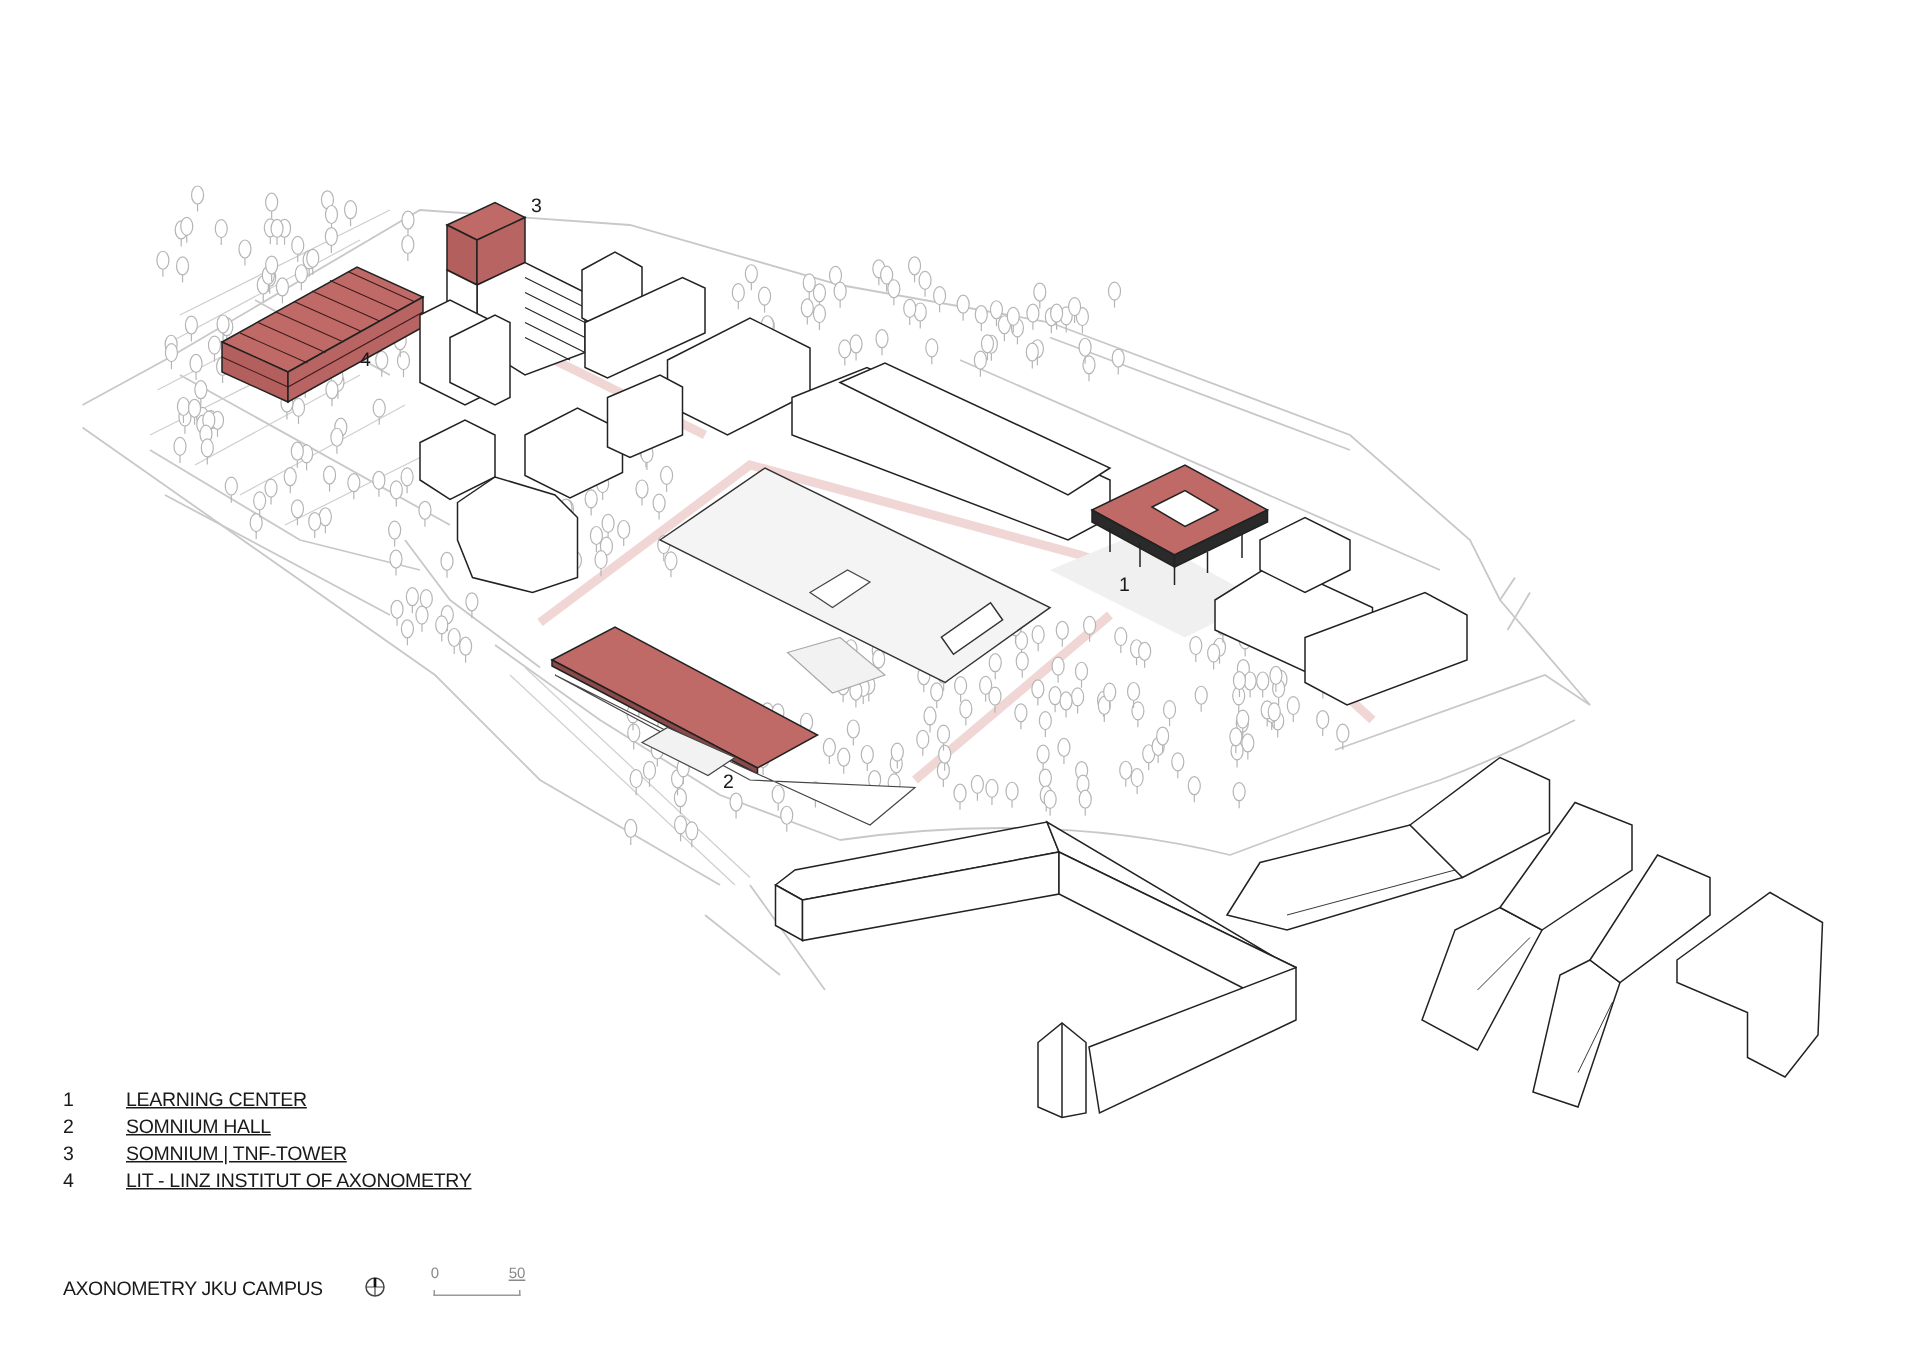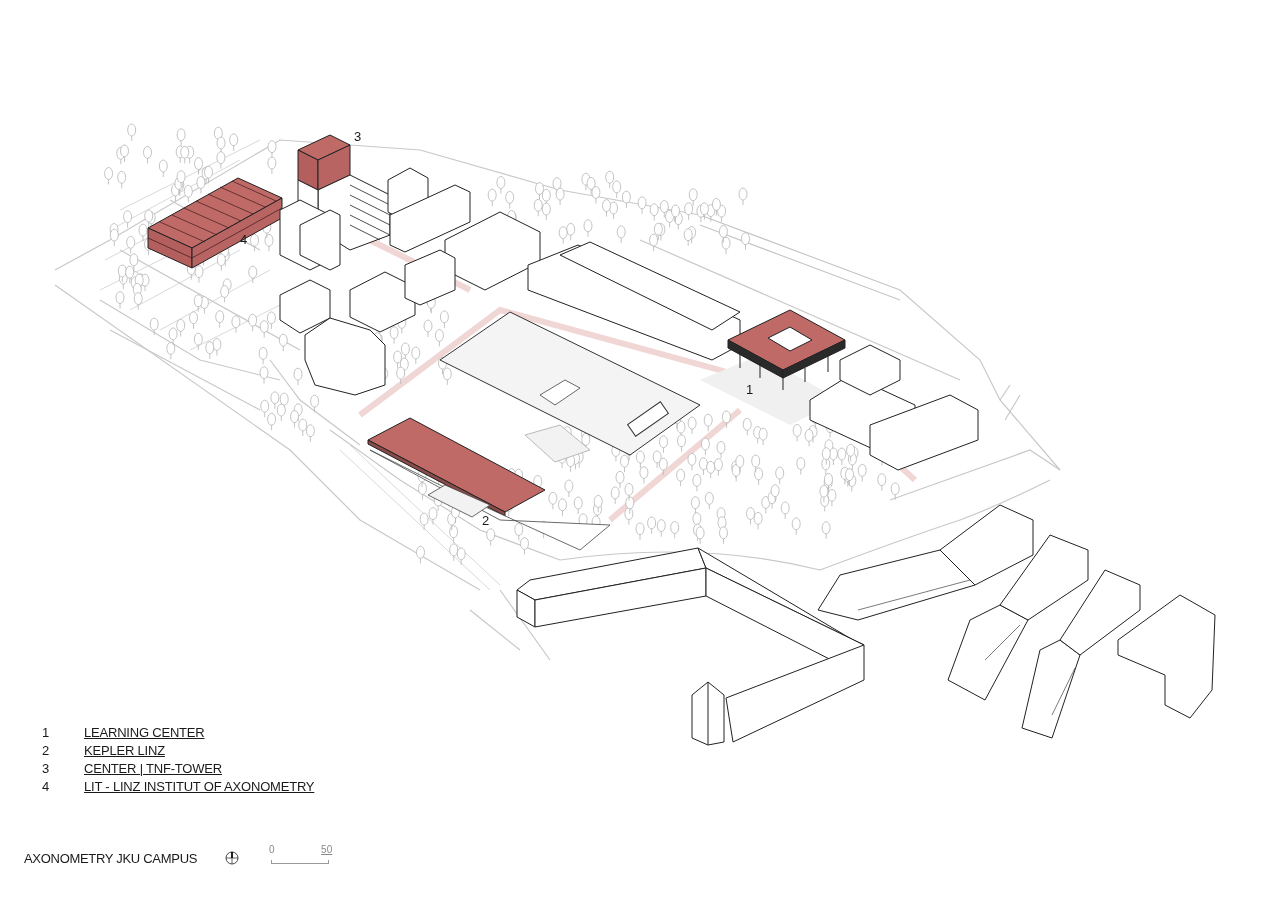--- a/index.html
+++ b/index.html
@@ -2,21 +2,21 @@
 <html><head>
 <meta charset="utf-8">
 <style>
   html, body { margin: 0; padding: 0; background: #ffffff; }
   body { width: 1280px; height: 905px; position: relative; overflow: hidden; font-family: "Liberation Sans", sans-serif; color: #1a1a1a; }
   #drawing { position: absolute; left: 0; top: 0; width: 1280px; height: 905px; }
   .legend { position: absolute; left: 42px; top: 724px; font-size: 13px; line-height: 18px; }
   .legend-row { display: flex; }
   .legend-num { width: 42px; }
   .legend-label { letter-spacing: -0.2px; text-decoration: underline; }
-  .footer { position: absolute; left: 24px; top: 848px; display: flex; align-items: center; font-size: 13px; }
+  .footer { position: absolute; left: 42px; top: 848px; display: flex; align-items: center; font-size: 13px; }
   .footer-title { letter-spacing: -0.3px; }
   .north { margin-left: 28px; width: 14px; height: 14px; }
   .scalebar { position: relative; margin-left: 30px; width: 70px; height: 20px; font-size: 10px; color: #888; }
   .scalebar .s0 { position: absolute; left: 0; top: -4px; }
   .scalebar .s50 { position: absolute; left: 52px; top: -4px; text-decoration: underline; }
   .scalebar .line { position: absolute; left: 2px; top: 12px; width: 56px; height: 3px; border: 1px solid #999; border-top: none; }
   .marker { position: absolute; font-size: 13px; color: #1a1a1a; }
 </style>
 </head>
 <body>
@@ -467,25 +467,25 @@
 <div class="marker" style="left:354px; top:129px;">3</div>
 <div class="marker" style="left:240px; top:232px;">4</div>
 
 <div class="legend">
   <div class="legend-row">
     <span class="legend-num">1</span>
     <span class="legend-label">LEARNING CENTER</span>
   </div>
   <div class="legend-row">
     <span class="legend-num">2</span>
-    <span class="legend-label">KEPLER LINZ</span>
+    <span class="legend-label">SOMNIUM HALL</span>
   </div>
   <div class="legend-row">
     <span class="legend-num">3</span>
-    <span class="legend-label">CENTER | TNF-TOWER</span>
+    <span class="legend-label">SOMNIUM | TNF-TOWER</span>
   </div>
   <div class="legend-row">
     <span class="legend-num">4</span>
     <span class="legend-label">LIT - LINZ INSTITUT OF AXONOMETRY</span>
   </div>
 </div>
 
 <div class="footer">
   <span class="footer-title">AXONOMETRY JKU CAMPUS</span>
   <svg class="north" viewBox="0 0 14 14">

